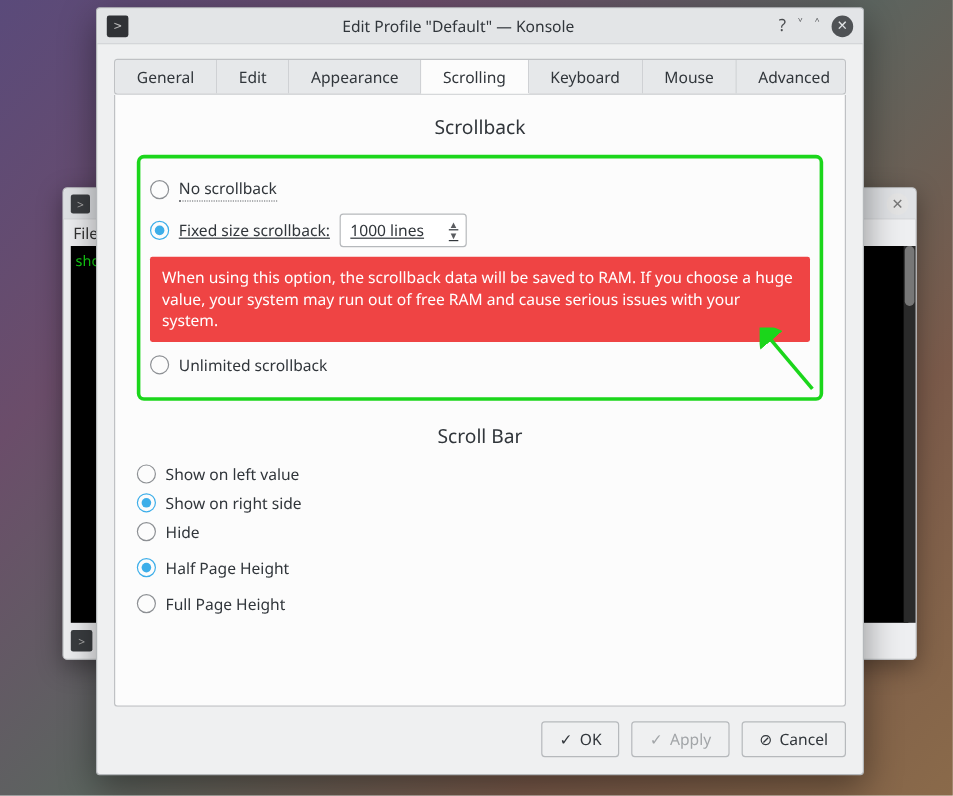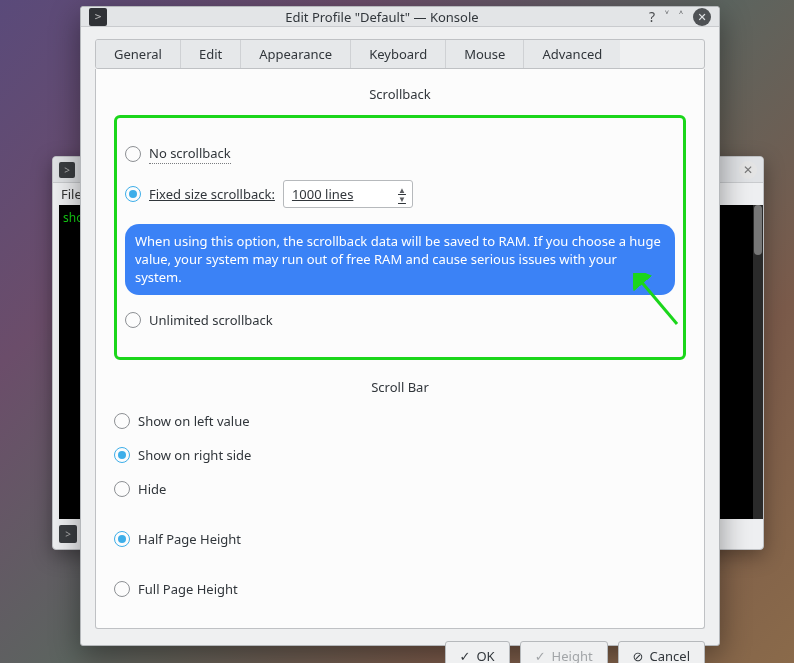--- a/index.html
+++ b/index.html
@@ -75,46 +75,46 @@
     flex:0 0 auto; padding: 0 18px; font-size:13px; color:#31363b;
     display:flex;align-items:center; background:#e6e8ea; border-right:1px solid #cfd1d4;
   }
   .tab:last-child{border-right:none;}
   .tab.active { background:#fcfcfc; border-bottom:2px solid #fcfcfc; margin-bottom:-1px; }
   .tabpanel {
     flex:1; background:#fcfcfc; border:1px solid #bfc1c4; border-top:none; border-radius:0 0 3px 3px;
     padding: 14px 18px; overflow:auto;
   }
 
-  .section-title { text-align:center; font-size:13px; color:#31363b; margin: 2px 0 12px 0; }
+  .section-title { text-align:center; font-size:16px; color:#31363b; margin: 2px 0 12px 0; }
 
   .highlight-box {
     border: 3px solid #1bd61b; border-radius: 6px; padding: 10px 8px 12px 8px; margin-bottom: 18px;
   }
 
-  .radio-row { display:flex; align-items:center; gap:8px; font-size:13px; color:#31363b; margin: 16px 0; }
+  .radio-row { display:flex; align-items:center; gap:8px; font-size:13px; color:#31363b; margin: 6px 0; }
   .radio {
     width:16px;height:16px;border:1px solid #8d9094;border-radius:50%;background:#fcfcfc;position:relative;
   }
   .radio.checked{ border-color:#3daee9; }
   .radio.checked::after{
     content:"";position:absolute;left:3px;top:3px;width:8px;height:8px;border-radius:50%;background:#3daee9;
   }
   .dotted-underline { border-bottom:1px dotted #7a7c80; padding-bottom:1px; }
 
   .spinbox {
     display:flex; align-items:center; border:1px solid #b6b9bc; border-radius:3px; background:#fff;
-    height:28px; width:130px; padding: 0 6px 0 8px; font-size:13px; color:#31363b;
+    height:28px; width:106px; padding: 0 6px 0 8px; font-size:13px; color:#31363b;
     justify-content:space-between;
   }
   .spin-btns { display:flex; flex-direction:column; gap:1px; }
   .spin-btns span{ font-size:8px; line-height:8px; color:#5a5c60; }
 
   .info-banner {
-    background:#3b82f6; color:#fff; border-radius:14px; padding:8px 10px; font-size:13px; line-height:1.4;
+    background:#ef4444; color:#fff; border-radius:2px; padding:8px 10px; font-size:13px; line-height:1.4;
     margin:8px 0 10px 0;
   }
 
   .two-col { display:flex;flex-direction:column; }
   .two-col .col { flex:1; }
 
   .button-row {
     display:flex; justify-content:flex-end; gap:10px; padding-top:12px;
   }
   .btn {
@@ -162,20 +162,23 @@
   <div class="content">
     <div class="tabbar">
       <div class="tab">
           <span>General</span>
         </div>
       <div class="tab">
           <span>Edit</span>
         </div>
       <div class="tab">
           <span>Appearance</span>
+        </div>
+      <div class="tab active">
+          <span>Scrolling</span>
         </div>
       <div class="tab">
           <span>Keyboard</span>
         </div>
       <div class="tab">
           <span>Mouse</span>
         </div>
       <div class="tab">
           <span>Advanced</span>
         </div>
@@ -244,21 +247,21 @@
 
     </div>
 
     <div class="button-row">
       <div class="btn">
         <span class="ico">✓</span>
         <span>OK</span>
       </div>
       <div class="btn disabled">
         <span class="ico">✓</span>
-        <span>Height</span>
+        <span>Apply</span>
       </div>
       <div class="btn">
         <span class="ico">⊘</span>
         <span>Cancel</span>
       </div>
     </div>
   </div>
 </div>
 
 <svg class="arrow" viewBox="0 0 48 55">

